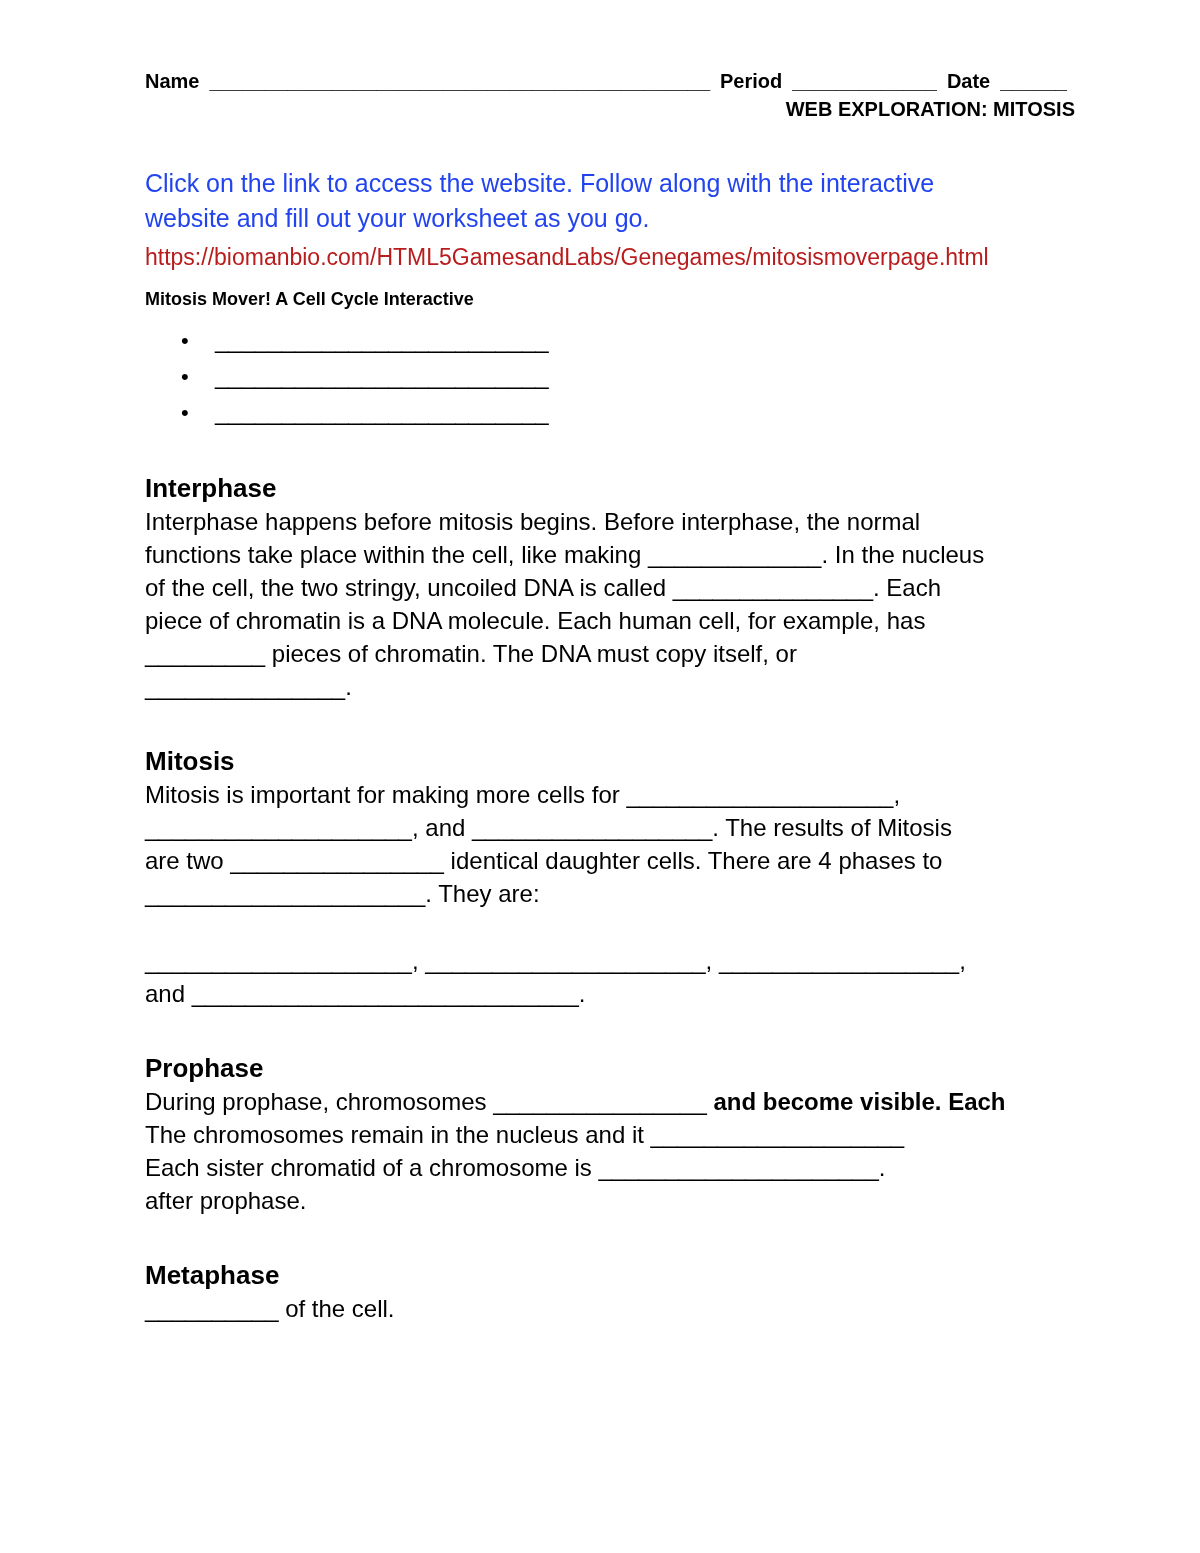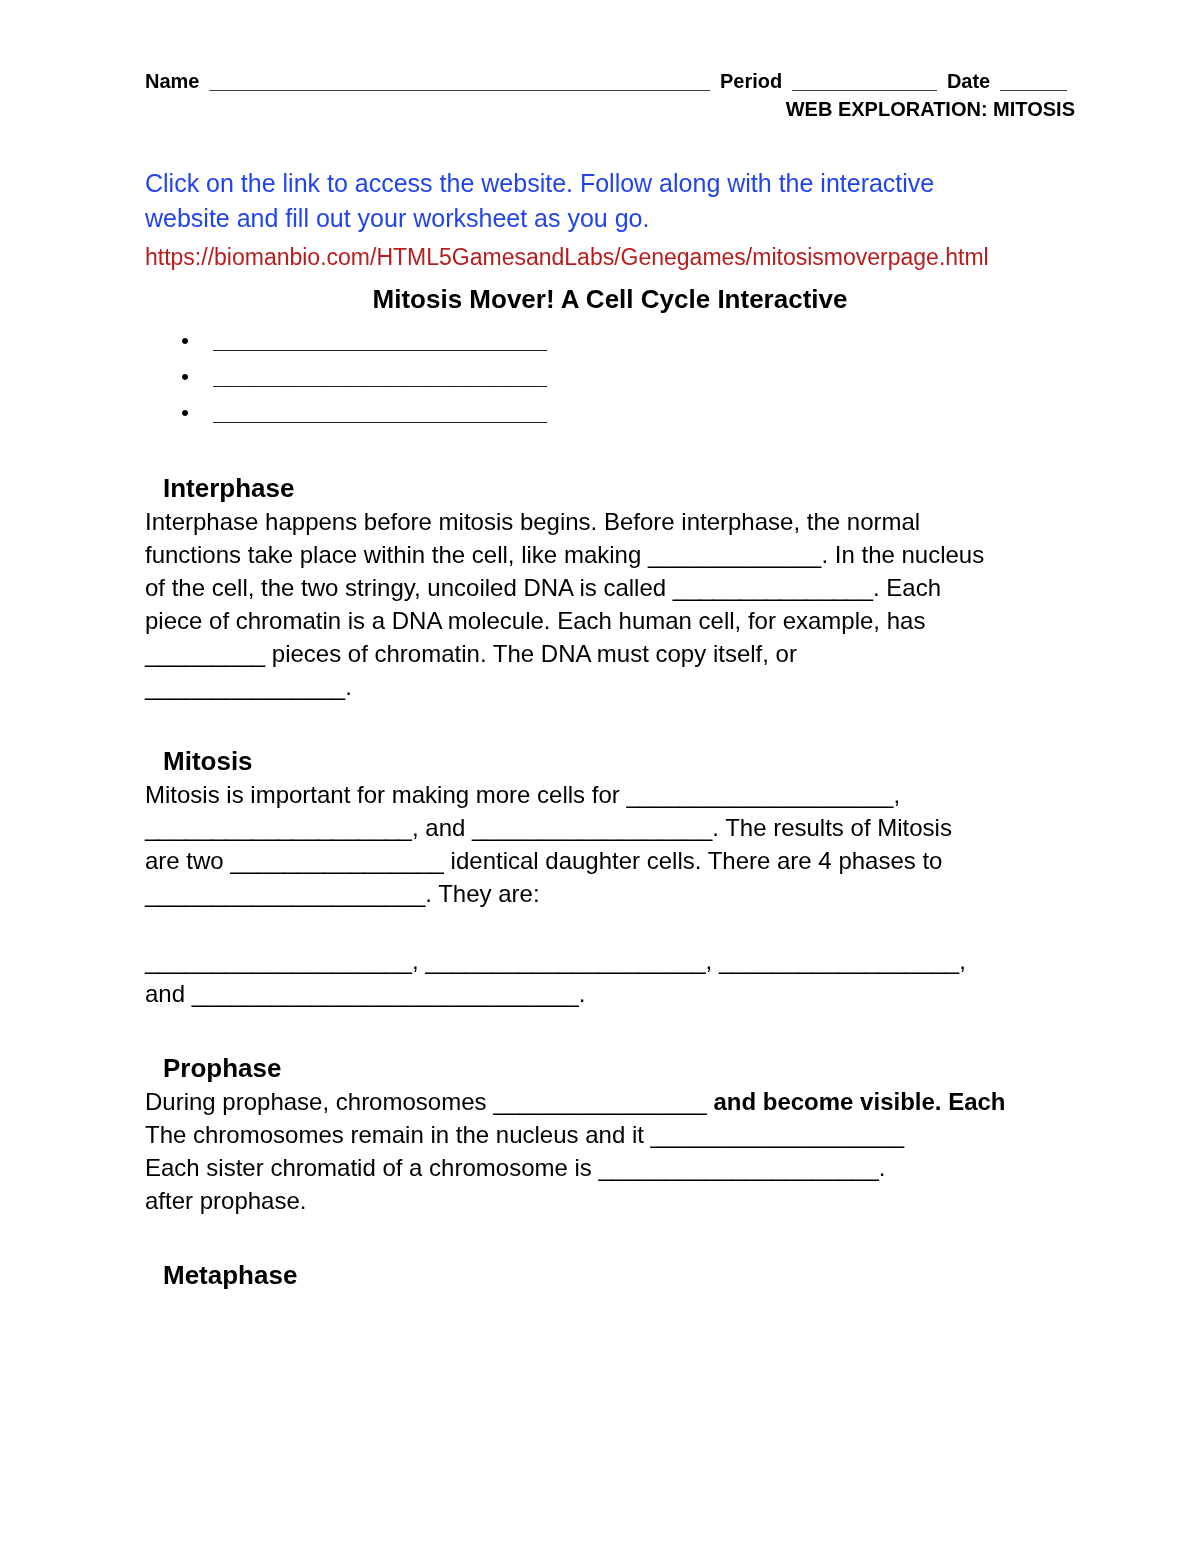--- a/index.html
+++ b/index.html
@@ -41,47 +41,47 @@
     margin-top: 6px;
     line-height: 30px;
   }
   .doc-link {
     color: #b91c1c;
     font-size: 23px;
     text-decoration: none;
     cursor: pointer;
   }
   .subtitle {
-    font-size: 26px;
+    font-size: 18px;
     font-weight: bold;
-    text-align: center;
+    text-align: left;
     margin-top: 8px;
     line-height: 33px;
   }
   .para {
     font-size: 24px;
     line-height: 33px;
   }
   .para .line { min-height: 33px; }
   .heading {
     font-size: 26px;
     font-weight: bold;
     line-height: 33px;
     margin: 0;
   }
   .mt-intro { margin-top: 2px; }
-  .mt-heading-lg { margin-top: 42px; margin-left: 18px; }
+  .mt-heading-lg { margin-top: 42px; }
   .mt-phases { margin-top: 34px; }
   .bullets {
     list-style: none;
     margin: 6px 0 0 0;
     padding: 0 0 0 36px;
     font-size: 24px;
   }
-  .bullets li { line-height: 35px; font-style: italic; }
+  .bullets li { line-height: 35px; }
   .bullet-dot {
     display: inline-block;
     width: 34px;
     font-size: 22px;
   }
 </style>
 </head>
 <body>
 
 <div class="page">
@@ -134,15 +134,16 @@
   <div class="heading mt-heading-lg">Prophase</div>
   <div class="para">
     <div class="line"><span>During prophase, chromosomes ________________ </span><span class="b">and become visible. Each</span></div>
     <div class="line">The chromosomes remain in the nucleus and it ___________________</div>
     <div class="line">Each sister chromatid of a chromosome is _____________________.</div>
     <div class="line">after prophase.</div>
   </div>
 
   <div class="heading mt-heading-lg">Metaphase</div>
   <div class="para">
+    <div class="line">__________ of the cell.</div>
   </div>
 
 </div>
 
 </body></html>

